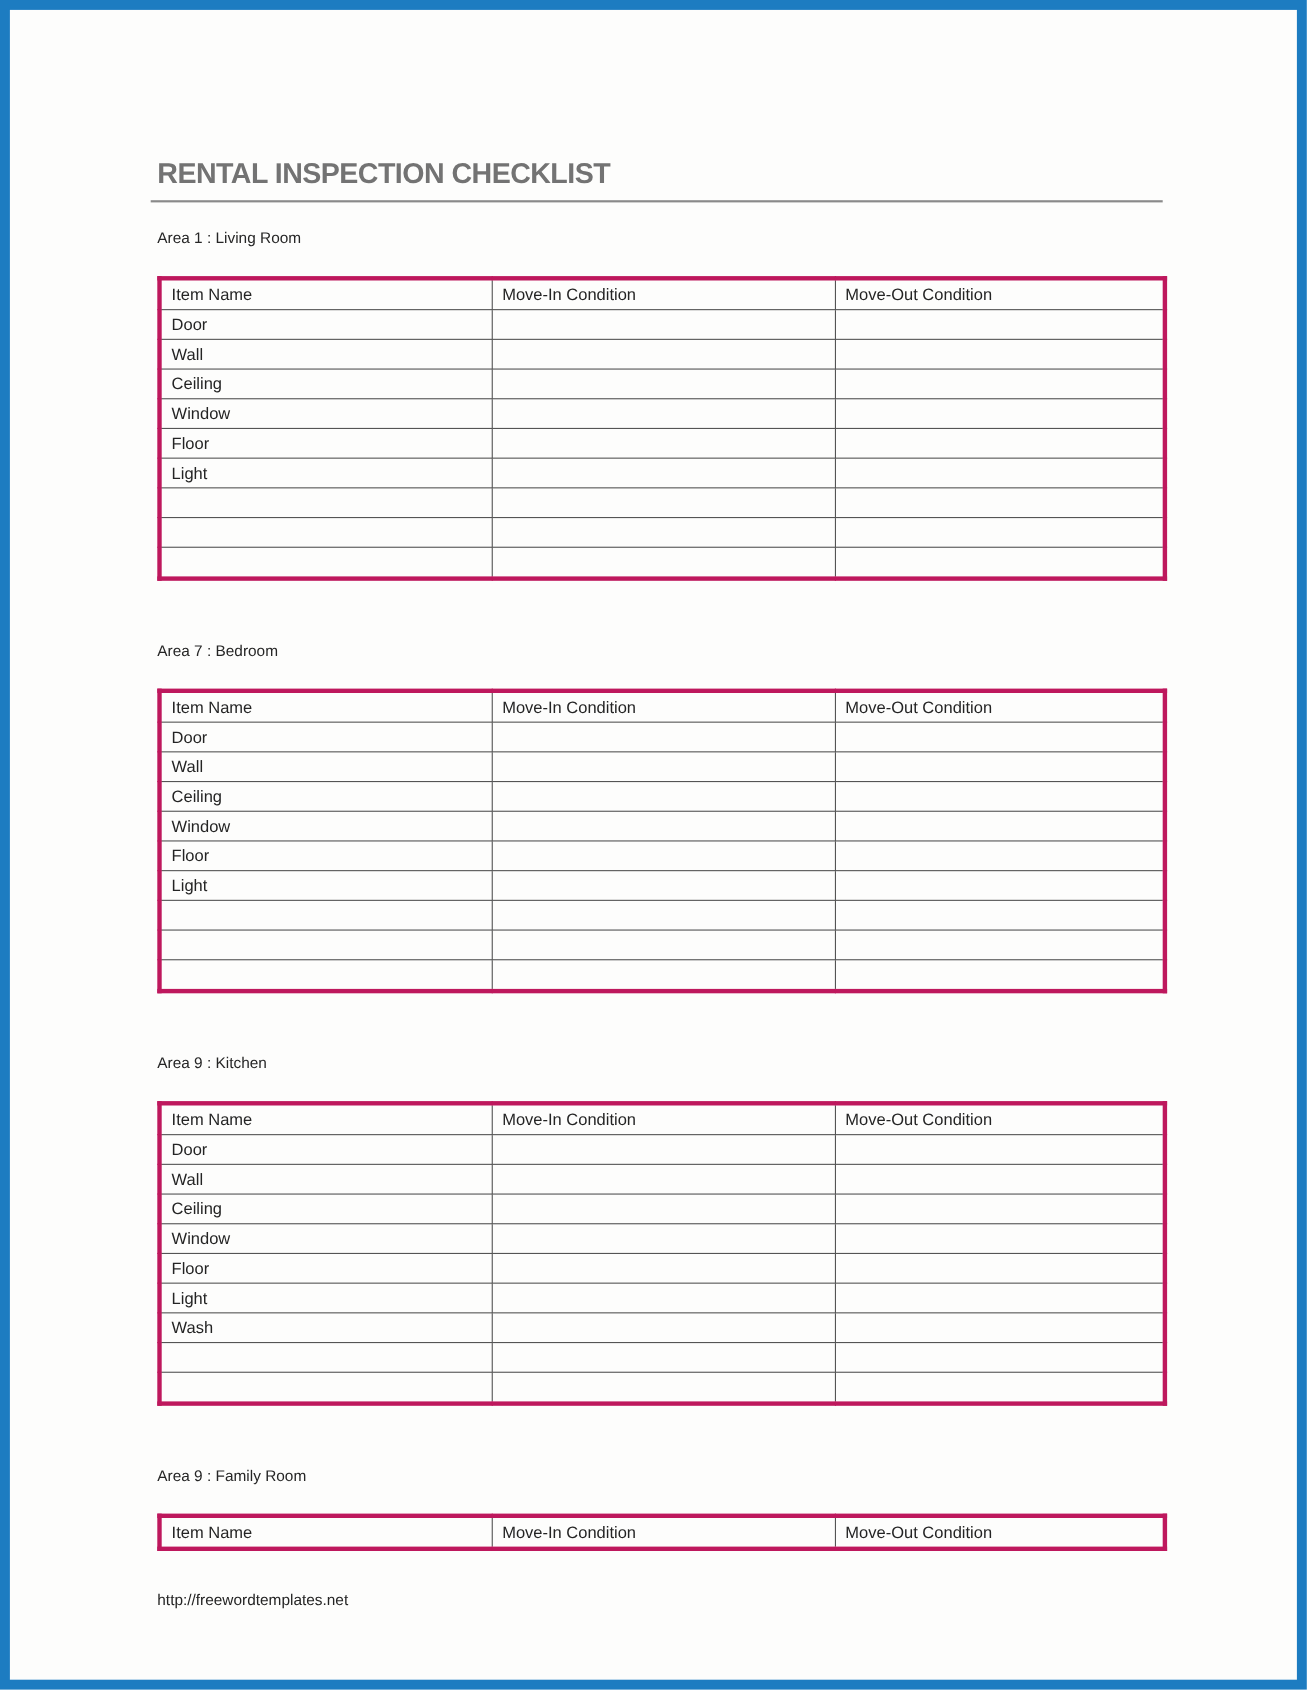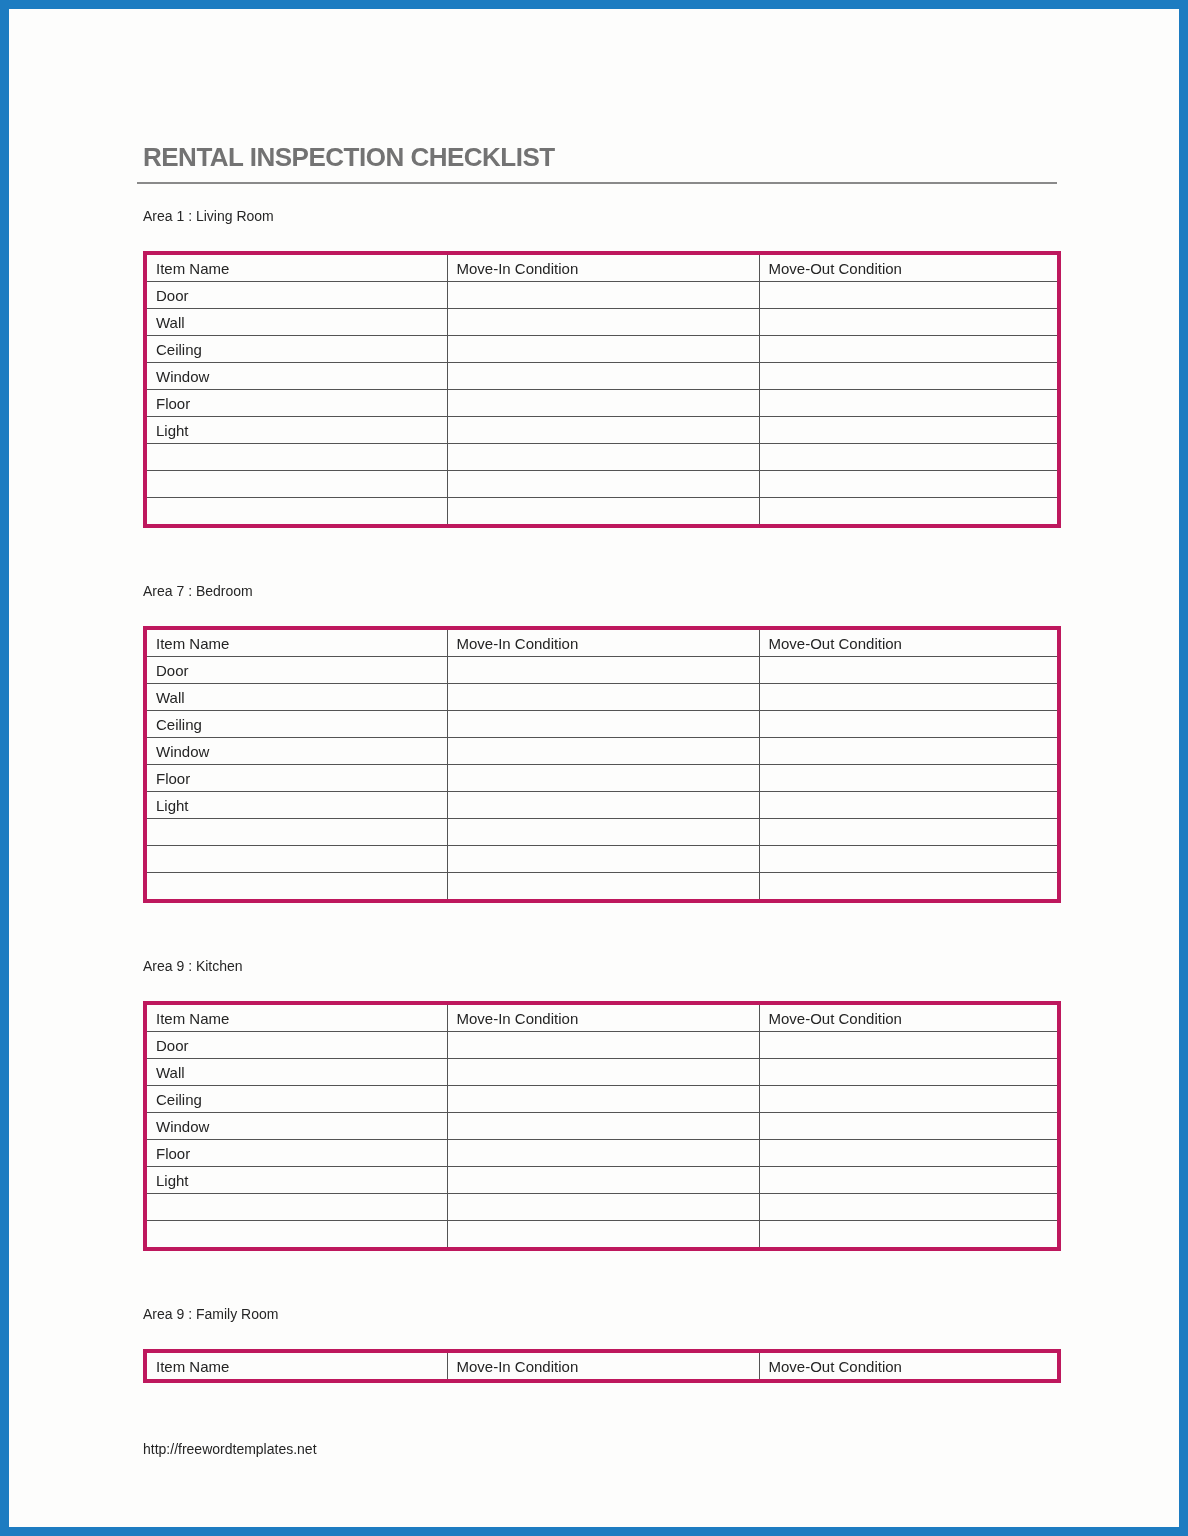--- a/index.html
+++ b/index.html
@@ -55,21 +55,21 @@
     vertical-align: middle;
     text-align: left;
     white-space: nowrap;
     overflow: hidden;
     color: #242424;
   }
   col.c1 { width: 302px; }
   col.c2 { width: 312px; }
   col.c3 { width: 300px; }
   .footer-url {
-    margin-top: 57px;
+    margin-top: 35px;
     font-size: 14px;
     line-height: 18px;
     color: #242424;
   }
 </style>
 </head>
 <body>
 
 <div class="content">
 
@@ -235,20 +235,25 @@
         <td>Floor</td>
         <td></td>
         <td></td>
       </tr>
       <tr>
         <td>Light</td>
         <td></td>
         <td></td>
       </tr>
       <tr>
+        <td>Wash</td>
+        <td></td>
+        <td></td>
+      </tr>
+      <tr>
         <td></td>
         <td></td>
         <td></td>
       </tr>
       <tr>
         <td></td>
         <td></td>
         <td></td>
       </tr>
     </tbody>

